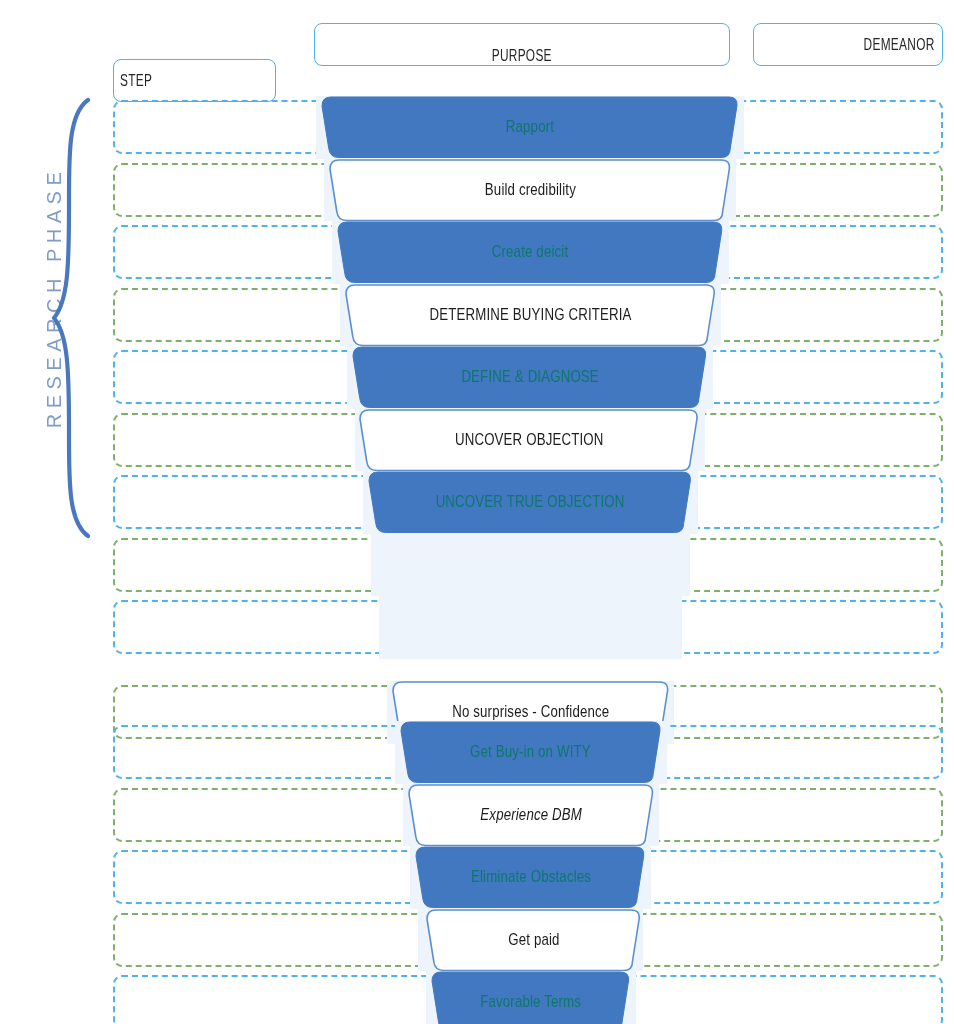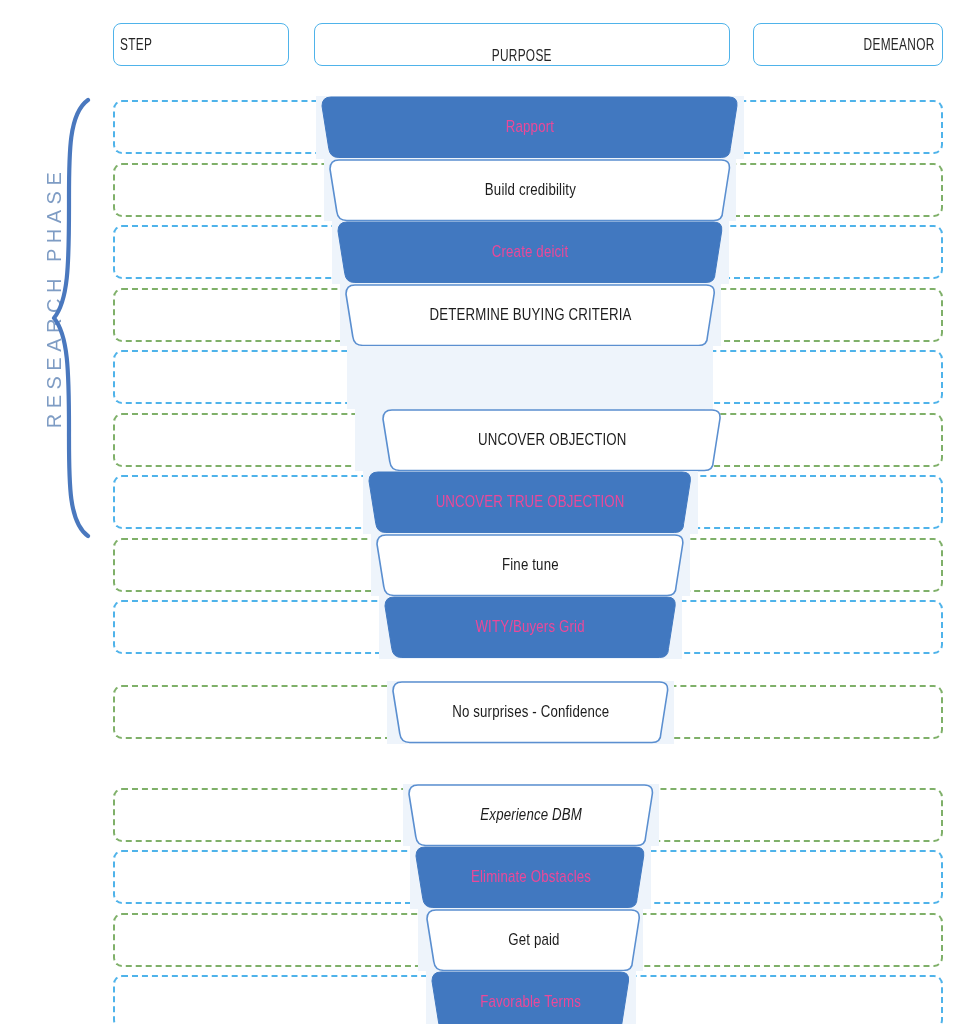--- a/index.html
+++ b/index.html
@@ -44,23 +44,24 @@
     font-size: 16.5px;
     letter-spacing: 0.4px;
     color: #262626;
     font-family: "Liberation Sans Narrow", "Liberation Sans", sans-serif;
     transform: scaleX(0.72);
     white-space: nowrap;
   }
 
   #hdr-step {
     left: 113px;
-    width: 176px;
+    width: 163px;
     justify-content: flex-start;
     padding-left: 6px;
+    margin-top: 36px;
   }
   #hdr-step .hdr-label { transform-origin: left center; }
 
   #hdr-purpose {
     left: 314px;
     width: 416px;
     justify-content: center;
     align-items: flex-end;
   }
   #hdr-purpose .hdr-label { transform-origin: center center; }
@@ -153,21 +154,21 @@
     display: flex;
     align-items: center;
     justify-content: center;
     font-size: 17px;
     letter-spacing: 0.2px;
     font-family: "Liberation Sans Narrow", "Liberation Sans", sans-serif;
     white-space: nowrap;
     pointer-events: none;
   }
 
-  .row:not(.alt) .step-label { color: #ec4899; }
+  .row:not(.alt) .step-label { color: #0f766e; }
   .row.alt .step-label { color: #1c1c1c; }
 
   .step-label > span {
     display: inline-block;
     transform: scaleX(0.78);
   }
 </style>
 </head>
 <body>
 
@@ -243,25 +244,33 @@
             <path d="M 11 1 L 362.19999999999993 1 Q 371.19999999999993 1 370.1173333333333 10 L 363.4666666666667 52.5 Q 363.4666666666667 61.5 354.4666666666667 61.5 L 18.866666666666617 61.5 Q 9.866666666666617 61.5 8.765333333333292 52.5 L 2 10 Q 2 1 11 1 Z" fill="#ffffff" stroke="#5b8fd0" stroke-width="1.6" stroke-linejoin="round"></path>
           </svg>
           <div class="step-label">
             <span>DETERMINE BUYING CRITERIA</span>
           </div>
         </div>
       </div>
       <div class="row" style="top: 346px;">
         <div class="lane"></div>
         <div class="funnel-shadow" style="left: 347.467px; width: 365.6px;"></div>
+        <div class="step-box" style="left: 351.467px; width: 357.6px;">
+          <svg viewBox="0 0 357.6000000000001 62.5" preserveAspectRatio="none">
+            <path d="M 11 1 L 346.6000000000001 1 Q 355.6000000000001 1 354.5173333333334 10 L 347.86666666666673 52.5 Q 347.86666666666673 61.5 338.86666666666673 61.5 L 18.866666666666674 61.5 Q 9.866666666666674 61.5 8.76533333333334 52.5 L 2 10 Q 2 1 11 1 Z" fill="#4178c0" stroke="#4178c0" stroke-width="1" stroke-linejoin="round"></path>
+          </svg>
+          <div class="step-label">
+            <span>DEFINE &amp; DIAGNOSE</span>
+          </div>
+        </div>
       </div>
       <div class="row alt" style="top: 408.5px;">
         <div class="lane"></div>
         <div class="funnel-shadow" style="left: 355.333px; width: 350px;"></div>
-        <div class="step-box" style="left: 381px; width: 342px; text-align: center;">
+        <div class="step-box" style="left: 358px; width: 342px; text-align: center;">
           <svg viewBox="0 0 342.00000000000006 62.5" preserveAspectRatio="none">
             <path d="M 11 1 L 331.00000000000006 1 Q 340.00000000000006 1 338.9173333333334 10 L 332.2666666666667 52.5 Q 332.2666666666667 61.5 323.2666666666667 61.5 L 18.866666666666674 61.5 Q 9.866666666666674 61.5 8.76533333333334 52.5 L 2 10 Q 2 1 11 1 Z" fill="#ffffff" stroke="#5b8fd0" stroke-width="1.6" stroke-linejoin="round"></path>
           </svg>
           <div class="step-label">
             <span>UNCOVER OBJECTION</span>
           </div>
         </div>
       </div>
       <div class="row" style="top: 471px;">
         <div class="lane"></div>
@@ -271,53 +280,49 @@
             <path d="M 11 1 L 315.40000000000003 1 Q 324.40000000000003 1 323.31733333333335 10 L 316.6666666666667 52.5 Q 316.6666666666667 61.5 307.6666666666667 61.5 L 18.866666666666674 61.5 Q 9.866666666666674 61.5 8.76533333333334 52.5 L 2 10 Q 2 1 11 1 Z" fill="#4178c0" stroke="#4178c0" stroke-width="1" stroke-linejoin="round"></path>
           </svg>
           <div class="step-label">
             <span>UNCOVER TRUE OBJECTION</span>
           </div>
         </div>
       </div>
       <div class="row alt" style="top: 533.5px;">
         <div class="lane"></div>
         <div class="funnel-shadow" style="left: 371.067px; width: 318.8px;"></div>
-        <div class="step-box" style="left: 375.067px; width: 310.8px;">
-          <svg viewBox="0 0 310.8 62.5" preserveAspectRatio="none">
-            <path d="M 11 1 L 299.8 1 Q 308.8 1 307.71733333333333 10 L 301.06666666666666 52.5 Q 301.06666666666666 61.5 292.06666666666666 61.5 L 18.866666666666674 61.5 Q 9.866666666666674 61.5 8.76533333333334 52.5 L 2 10 Q 2 1 11 1 Z" fill="#ffffff" stroke="#5b8fd0" stroke-width="1.6" stroke-linejoin="round"></path>
-          </svg>
-          <div class="step-label">
-            <span>Fine tune</span>
-          </div>
-        </div>
       </div>
       <div class="row" style="top: 596px;">
         <div class="lane"></div>
         <div class="funnel-shadow" style="left: 378.933px; width: 303.2px;"></div>
-        <div class="step-box" style="left: 382.933px; width: 295.2px;">
-          <svg viewBox="0 0 295.2 62.5" preserveAspectRatio="none">
-            <path d="M 11 1 L 284.2 1 Q 293.2 1 292.1173333333333 10 L 285.46666666666664 52.5 Q 285.46666666666664 61.5 276.46666666666664 61.5 L 18.866666666666674 61.5 Q 9.866666666666674 61.5 8.76533333333334 52.5 L 2 10 Q 2 1 11 1 Z" fill="#4178c0" stroke="#4178c0" stroke-width="1" stroke-linejoin="round"></path>
-          </svg>
-          <div class="step-label">
-            <span>WITY/Buyers Grid</span>
-          </div>
-        </div>
       </div>
       <div class="row alt" style="top: 681px;">
         <div class="lane"></div>
         <div class="funnel-shadow" style="left: 386.8px; width: 287.6px;"></div>
         <div class="step-box" style="left: 390.8px; width: 279.6px;">
           <svg viewBox="0 0 279.59999999999997 62.5" preserveAspectRatio="none">
             <path d="M 11 1 L 268.59999999999997 1 Q 277.59999999999997 1 276.5173333333333 10 L 269.8666666666666 52.5 Q 269.8666666666666 61.5 260.8666666666666 61.5 L 18.866666666666617 61.5 Q 9.866666666666617 61.5 8.765333333333292 52.5 L 2 10 Q 2 1 11 1 Z" fill="#ffffff" stroke="#5b8fd0" stroke-width="1.6" stroke-linejoin="round"></path>
           </svg>
           <div class="step-label">
             <span>No surprises - Confidence</span>
           </div>
         </div>
       </div>
+      <div class="row" style="top: 721px;">
+        <div class="lane"></div>
+        <div class="funnel-shadow" style="left: 394.667px; width: 272px;"></div>
+        <div class="step-box" style="left: 398.667px; width: 264px;">
+          <svg viewBox="0 0 264 62.5" preserveAspectRatio="none">
+            <path d="M 11 1 L 253 1 Q 262 1 260.9173333333334 10 L 254.26666666666677 52.5 Q 254.26666666666677 61.5 245.26666666666677 61.5 L 18.866666666666674 61.5 Q 9.866666666666674 61.5 8.76533333333334 52.5 L 2 10 Q 2 1 11 1 Z" fill="#4178c0" stroke="#4178c0" stroke-width="1" stroke-linejoin="round"></path>
+          </svg>
+          <div class="step-label">
+            <span>Get Buy-in on WITY</span>
+          </div>
+        </div>
+      </div>
       <div class="row alt" style="top: 783.5px;">
         <div class="lane"></div>
         <div class="funnel-shadow" style="left: 402.533px; width: 256.4px;"></div>
         <div class="step-box" style="left: 406.533px; width: 248.4px; font-style: italic;">
           <svg viewBox="0 0 248.4000000000001 62.5" preserveAspectRatio="none">
             <path d="M 11 1 L 237.4000000000001 1 Q 246.4000000000001 1 245.3173333333334 10 L 238.66666666666674 52.5 Q 238.66666666666674 61.5 229.66666666666674 61.5 L 18.866666666666674 61.5 Q 9.866666666666674 61.5 8.76533333333334 52.5 L 2 10 Q 2 1 11 1 Z" fill="#ffffff" stroke="#5b8fd0" stroke-width="1.6" stroke-linejoin="round"></path>
           </svg>
           <div class="step-label">
             <span>Experience DBM</span>
           </div>

